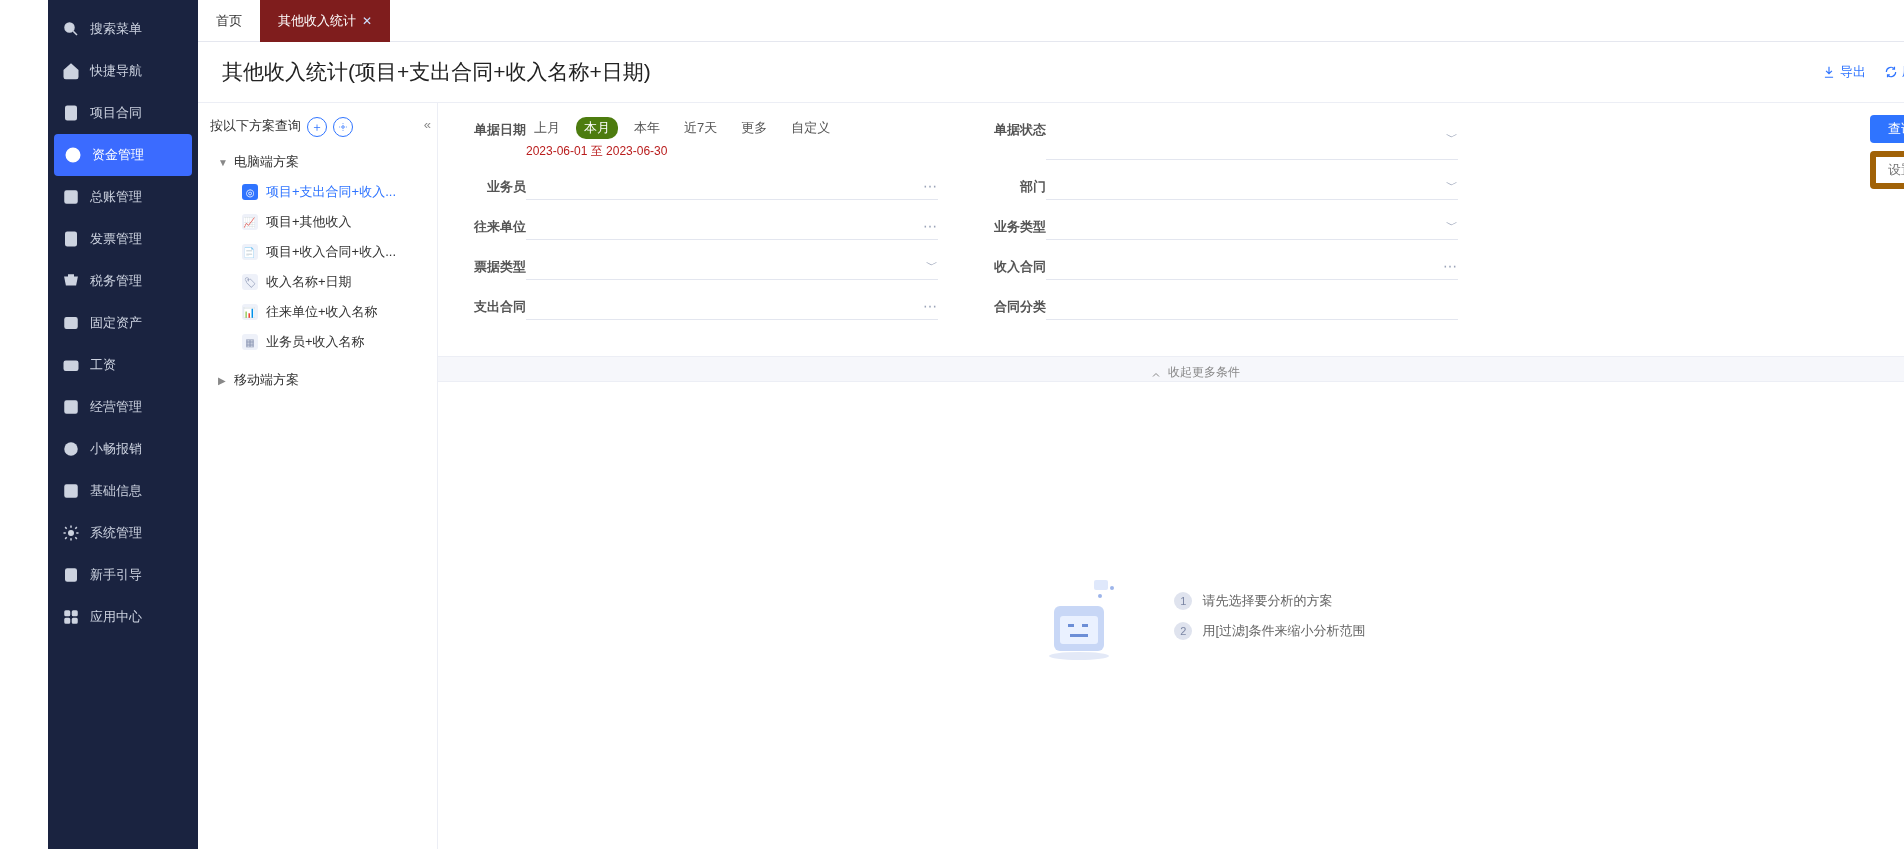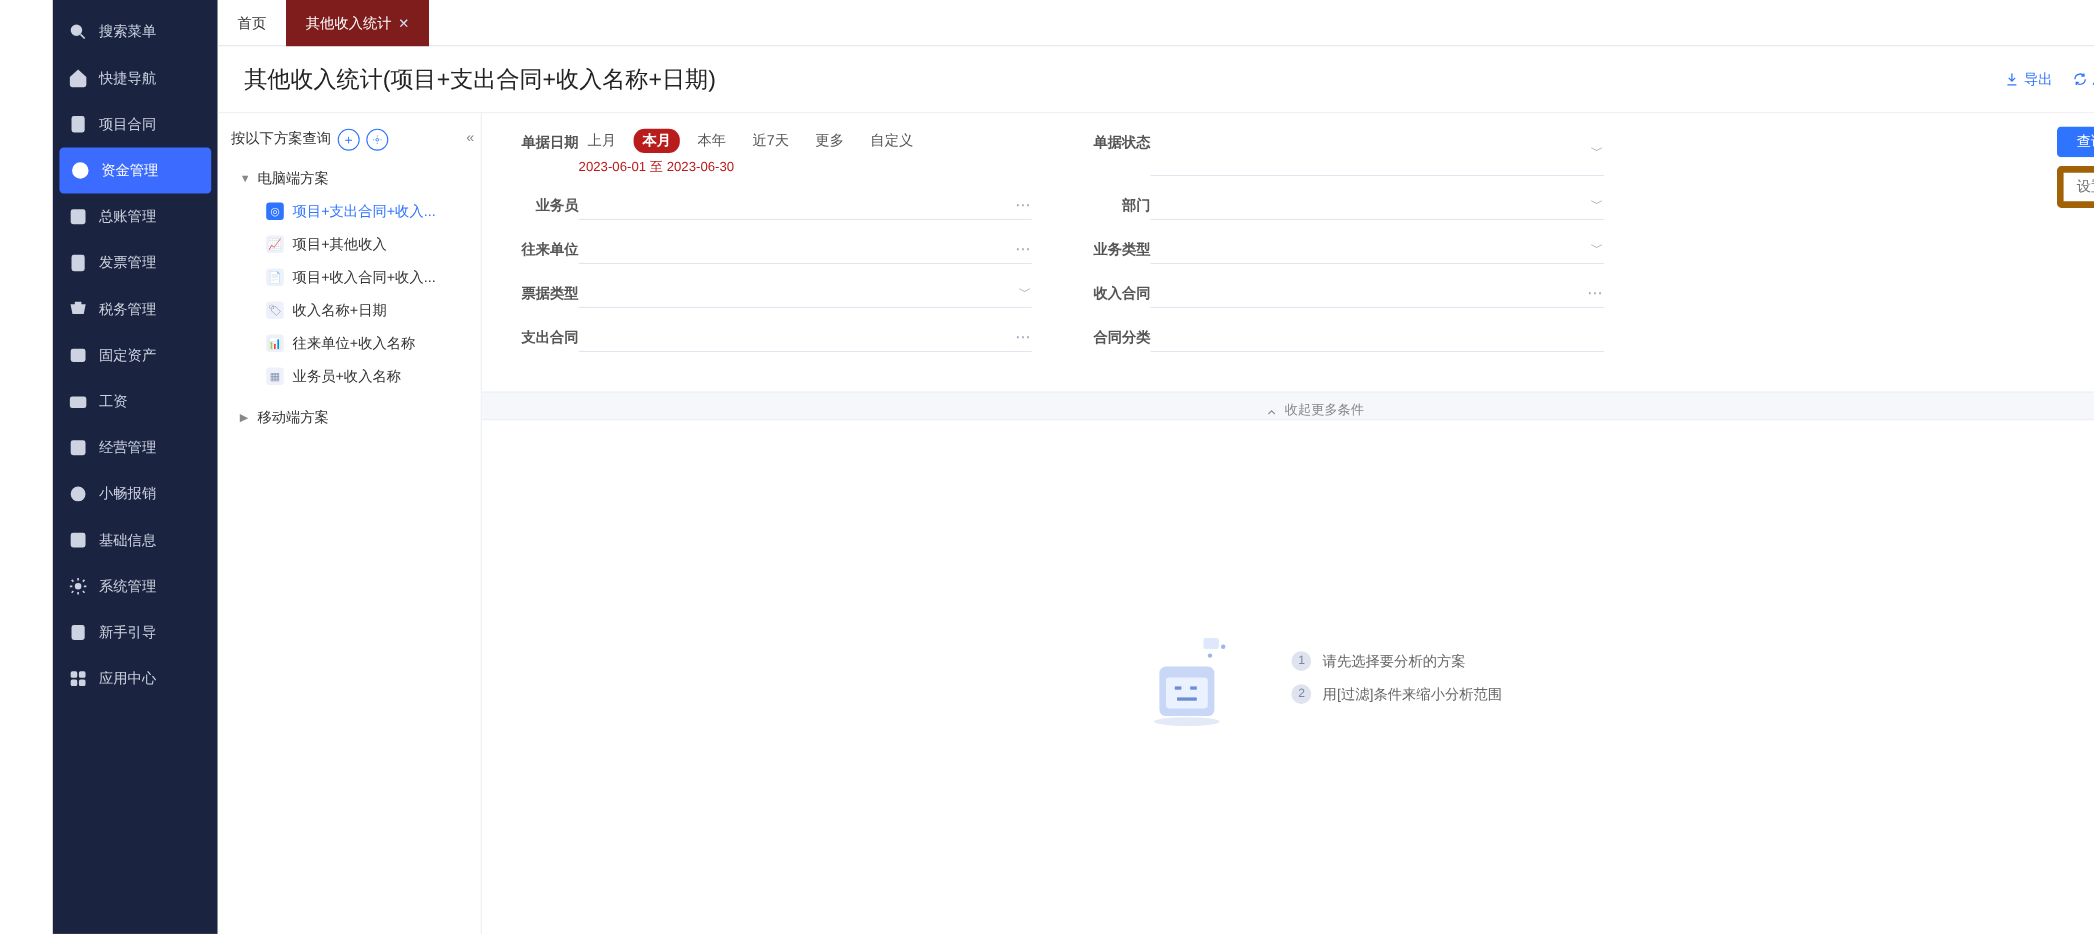--- a/index.html
+++ b/index.html
@@ -53,21 +53,21 @@
 
 .filters-wrap { flex:1; display:flex; flex-direction:column; }
 .filters { padding: 14px 20px 8px; display:flex; flex-wrap:wrap; gap: 0 40px; position: relative;}
 .fgroup { width: 480px; margin-bottom: 14px; display:flex; }
 .flbl { width: 68px; text-align: right; color:#555; padding-top:4px;font-weight:bold;}
 .fval { flex:1; border-bottom: 1px solid #e3e6ef; min-height:26px; display:flex; align-items:center; gap:8px; padding-bottom:2px; color:#333;}
 .fval .chev { margin-left:auto; color:#9aa3b8; font-size:12px;}
 .fval .dots { margin-left:auto; color:#9aa3b8; font-size:14px; letter-spacing:1px;}
 .date-quick { display:flex; gap:8px; flex-wrap:wrap; align-items:center;}
 .dq { padding:2px 8px; cursor:pointer; color:#555;}
-.dq.active { background:#b91c1c; color:#fff; border-radius:10px;font-weight:bold;}
+.dq.active { background:#4d7c0f; color:#fff; border-radius:10px;}
 .date-sub { font-size:12px; color:#b91c1c; margin-top:4px;}
 
 .right-btns { position:absolute; right:20px; top:12px; display:flex; flex-direction:column; gap:8px;}
 .btn { min-width:56px; padding:4px 12px; border-radius:4px; cursor:pointer; font-size:13px; border:1px solid transparent; text-align:center;}
 .btn.primary { background:#2f74ff; color:#fff; }
 .btn.outline { border:6px solid #a16207; color:#737373; background:#fff;}
 
 .collapse-bar { height:26px; background:#f6f7fb; border:1px solid #eceef5; border-left:none; border-right:none; display:flex; align-items:flex-end; justify-content:center; gap:6px; color:#888; cursor:pointer; font-size:12px;}
 
 

